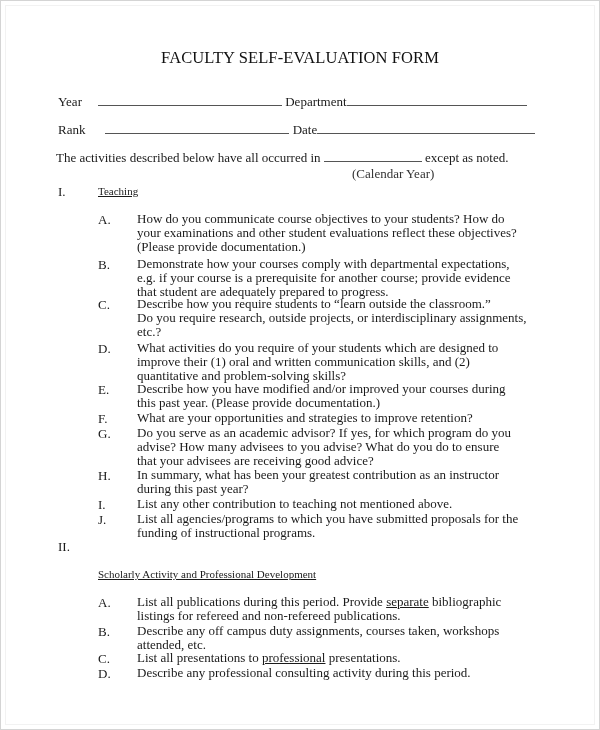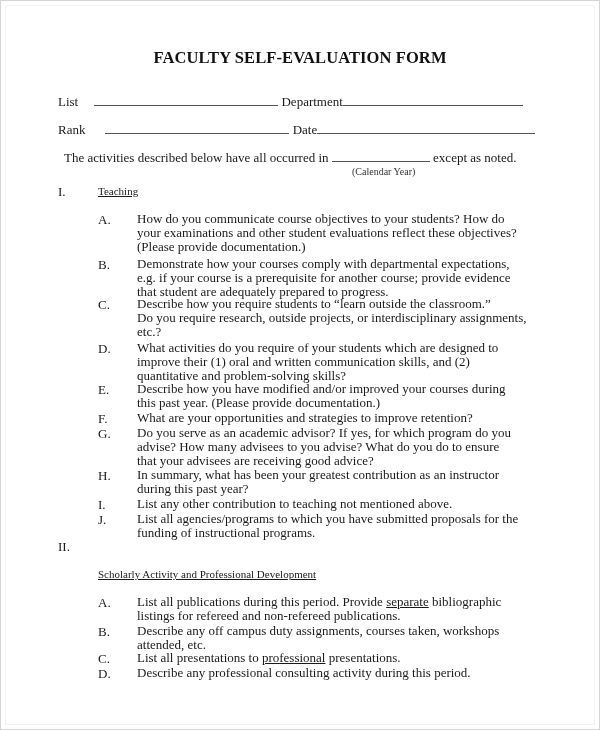--- a/index.html
+++ b/index.html
@@ -26,40 +26,40 @@
     .page-inner {
       position: absolute;
       left: 4px; top: 4px; right: 4px; bottom: 4px;
       border: 1px solid #f2f2f2;
     }
     .title {
       position: absolute;
       left: 0; right: 0;
       top: 47px;
       text-align: center;
-      font-weight: bold;
+      font-weight: normal;
       font-size: 16.5px;
       letter-spacing: 0.1px;
       color: #111;
     }
     .line {
       position: absolute;
       font-size: 13px;
       line-height: 15.6px;
       white-space: nowrap;
     }
     .blank {
       display: inline-block;
       border-bottom: 1px solid #555;
       height: 11px;
       vertical-align: baseline;
     }
     .caption {
       position: absolute;
-      font-size: 10px;
+      font-size: 13px;
       color: #333;
       white-space: nowrap;
     }
     .sec-num {
       position: absolute;
       left: 57px;
       font-size: 13px;
       line-height: 15.6px;
     }
     .sec-title {
@@ -88,28 +88,28 @@
   </style>
 </head>
 <body>
 
 <div class="page">
   <div class="page-inner"></div>
 
   <div class="title">FACULTY SELF-EVALUATION FORM</div>
 
   <div class="line" style="left:57px; top:93px;">
-    <span>List</span><span style="display:inline-block;width:16px;"></span><span class="blank" style="width:184px;"></span> <span>Department</span><span class="blank" style="width:180px;"></span>
+    <span>Year</span><span style="display:inline-block;width:16px;"></span><span class="blank" style="width:184px;"></span> <span>Department</span><span class="blank" style="width:180px;"></span>
   </div>
 
   <div class="line" style="left:57px; top:121px;">
     <span>Rank</span><span style="display:inline-block;width:20px;"></span><span class="blank" style="width:184px;"></span> <span>Date</span><span class="blank" style="width:218px;"></span>
   </div>
 
-  <div class="line" style="left:63px; top:149px;font-family:Liberation Serif, serif;">
+  <div class="line" style="left:55px; top:149px;font-family:Liberation Serif, serif;">
     <span>The activities described below have all occurred in</span> <span class="blank" style="width:98px;"></span> <span>except as noted.</span>
   </div>
   <div class="caption" style="left:351px; top:165px;">(Calendar Year)</div>
 
   <div class="sec-num" style="top:183px;">I.</div>
   <div class="sec-title" style="top:183px;">Teaching</div>
 
   <div class="item-letter" style="top:211px;">A.</div>
   <div class="item-text" style="top:211px;">How do you communicate course objectives to your students?  How do
 your examinations and other student evaluations reflect these objectives?

